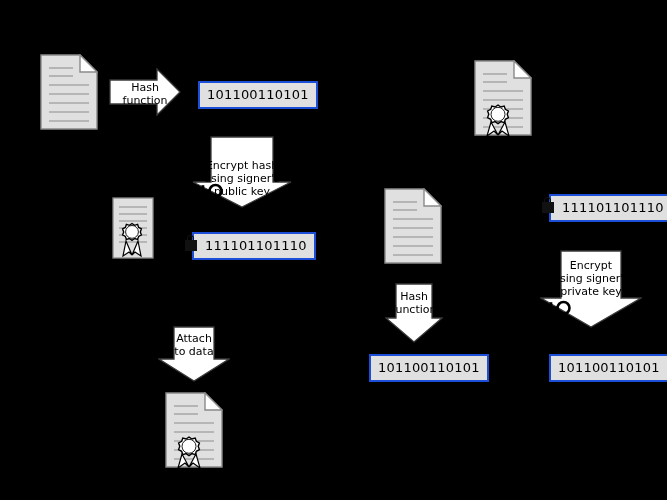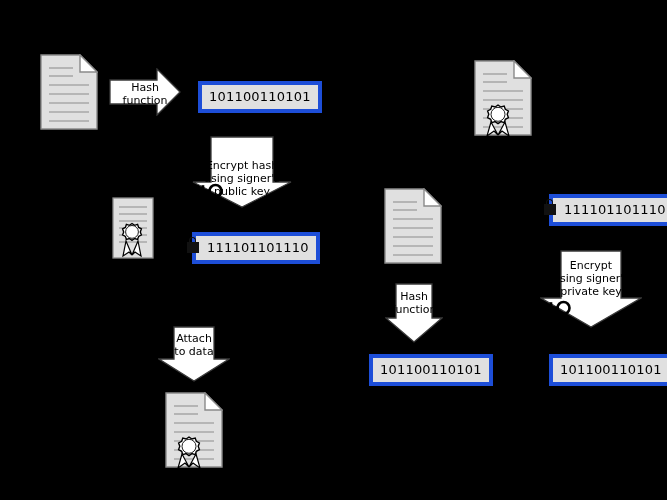--- a/index.html
+++ b/index.html
@@ -21,21 +21,21 @@
     width: 667px;
     height: 500px;
     background: #000000;
     margin-left: 12px;
   }
 
   
   .hashbox {
     position: absolute;
     background: #e0e0e0;
-    border: 4px solid #1d4ed8;
+    border: 2px solid #1d4ed8;
     color: #000;
     font-size: 13px;
     line-height: 1;
     padding: 5px 7px 6px 7px;
     white-space: nowrap;
     letter-spacing: 0.2px;
   }
   .hashbox.enc { padding-left: 11px; }
 
   

